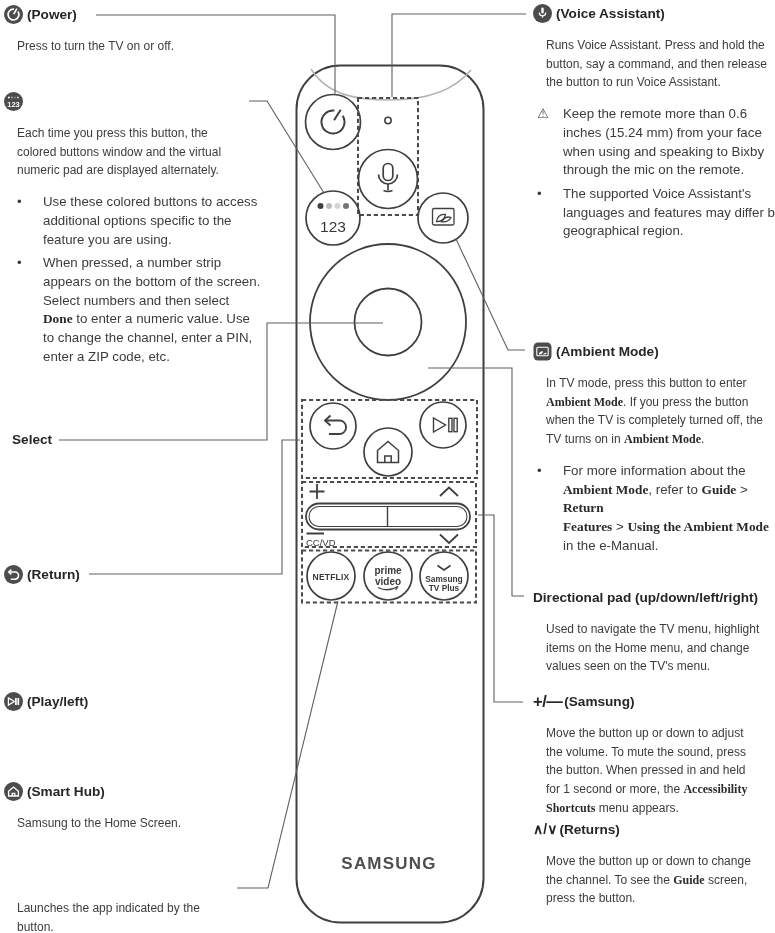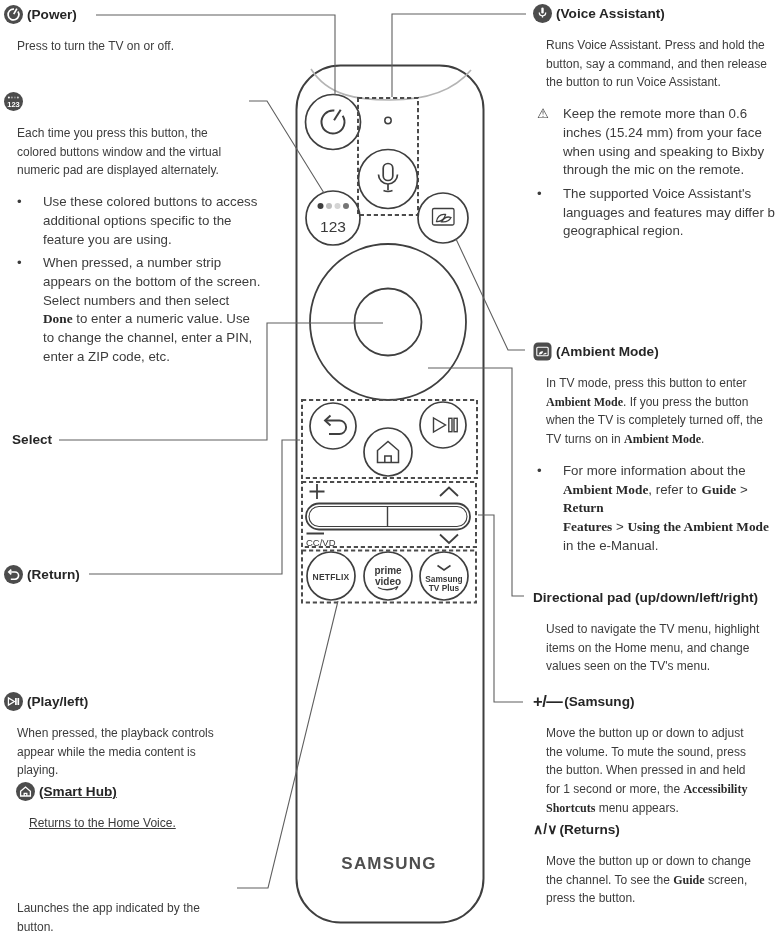--- a/index.html
+++ b/index.html
@@ -214,37 +214,36 @@
         <svg viewBox="0 0 19 19" width="19" height="19">
             <circle cx="9.5" cy="9.5" r="9.5" fill="#4c4c4c"></circle>
             <g stroke="#fff" fill="none">
               <path d="M 4.4,5.9 V 13.1 L 10.4,9.5 Z" stroke-width="1.2"></path>
               <path d="M 11.9,6 V 13 M 14.3,6 V 13" stroke-width="1.7"></path>
             </g>
           </svg>
       </span>
       <span>(Play/left)</span>
     </h3>
-    <p class="bd">When pressed, the playback controls<br>appear while the media content is<br>playing.</p>
-  </section>
-
-  <section class="block col-l" style="left:16px;top:782px;text-decoration:underline;">
+  </section>
+
+  <section class="block col-l" style="left:4px;top:782px;">
     <h3 class="hd">
       <span class="badge">
         <svg viewBox="0 0 19 19" width="19" height="19">
             <circle cx="9.5" cy="9.5" r="9.5" fill="#4c4c4c"></circle>
             <g stroke="#fff" stroke-width="1.3" fill="none">
               <path d="M 4.6,9.2 L 9.5,5 L 14.4,9.2 V 14 H 4.6 Z"></path>
               <path d="M 8.2,14 V 11.3 H 10.8 V 14"></path>
             </g>
           </svg>
       </span>
       <span>(Smart Hub)</span>
     </h3>
-    <p class="bd">Returns to the Home Voice.</p>
+    <p class="bd">Samsung to the Home Screen.</p>
   </section>
 
   <section class="block col-l" style="left:4px;top:886px;">
     <p class="bd">Launches the app indicated by the<br>button.</p>
   </section>
 
   <section class="block col-r" style="top:4px;">
     <h3 class="hd">
       <span class="badge">
         <svg viewBox="0 0 19 19" width="19" height="19">

